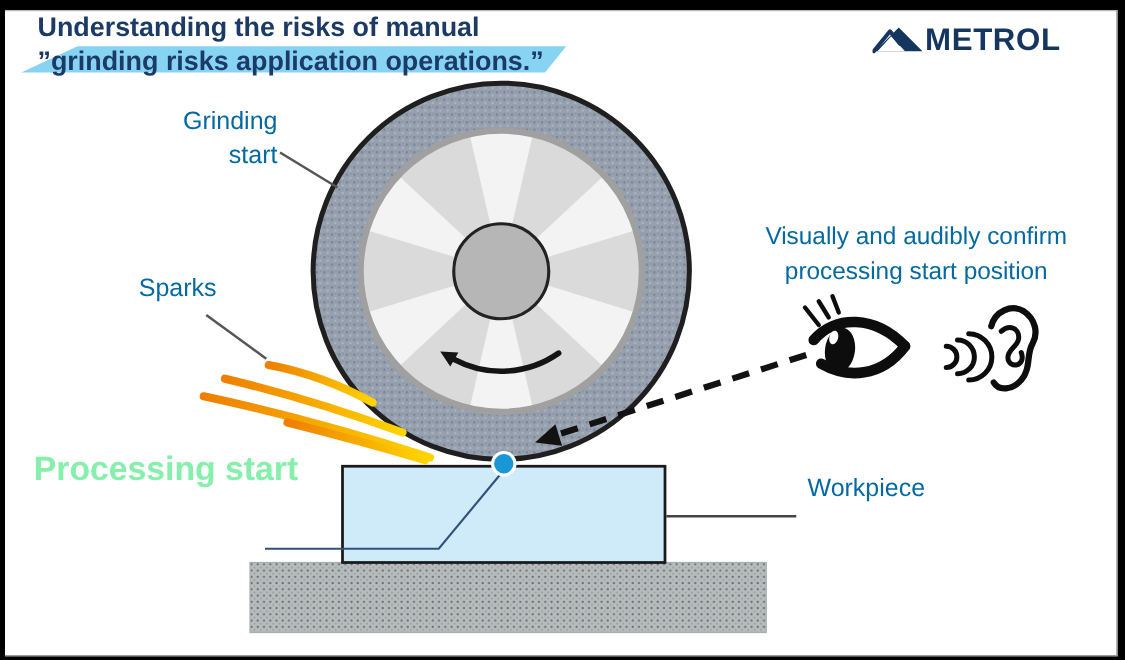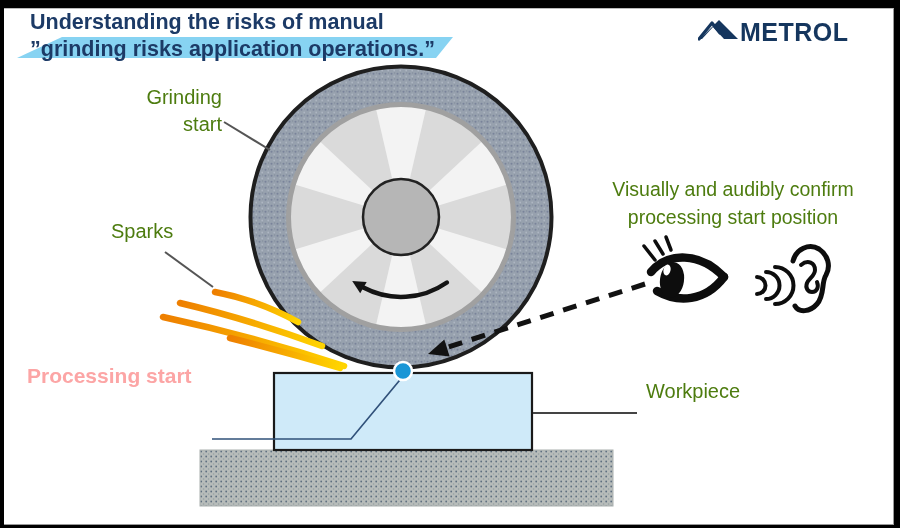--- a/index.html
+++ b/index.html
@@ -1,27 +1,27 @@
 <!DOCTYPE html>
 <html><head>
 <meta charset="utf-8">
 <style>
   html,body{margin:0;padding:0;}
   body{width:900px;height:528px;position:relative;background:#000;overflow:hidden;
        font-family:"Liberation Sans", sans-serif;}
   .slide{position:absolute;left:4px;top:8px;width:889px;height:515px;background:#fff;
          border-right:1px solid #9a9a9a;border-bottom:1px solid #9a9a9a;border-top:1px solid #bbb;}
   svg.canvas{position:absolute;left:0;top:0;width:900px;height:528px;pointer-events:none;}
-  .lbl{position:absolute;color:#4d7c0f;}
+  .lbl{position:absolute;color:#0369a1;}
   .title{left:30px;top:9px;font-size:21.5px;line-height:27px;font-weight:600;color:#1c3a66;}
-  .logo{position:absolute;left:698px;top:18px;display:flex;align-items:flex-start;gap:2px;}
+  .logo{position:absolute;left:698px;top:18px;display:flex;align-items:center;gap:2px;}
   .logo-text{font-size:25px;font-weight:700;letter-spacing:.5px;color:#15365e;}
   .lbl-grinding{left:118px;top:84px;width:104px;text-align:right;font-size:20px;line-height:27px;}
   .lbl-sparks{left:111px;top:220px;font-size:20px;}
-  .lbl-processing{left:27px;top:362px;font-size:21px;line-height:27px;font-weight:700;color:#fca5a5;}
+  .lbl-processing{left:27px;top:362px;font-size:27px;line-height:27px;font-weight:700;color:#86efac;}
   .lbl-confirm{left:563px;top:176px;width:340px;text-align:center;font-size:19.5px;line-height:27.5px;}
   .lbl-workpiece{left:646px;top:380px;font-size:20px;}
 </style>
 </head>
 <body>
 
 <div class="slide"></div>
 
 <svg class="canvas" viewBox="0 0 900 528">
   <defs>

